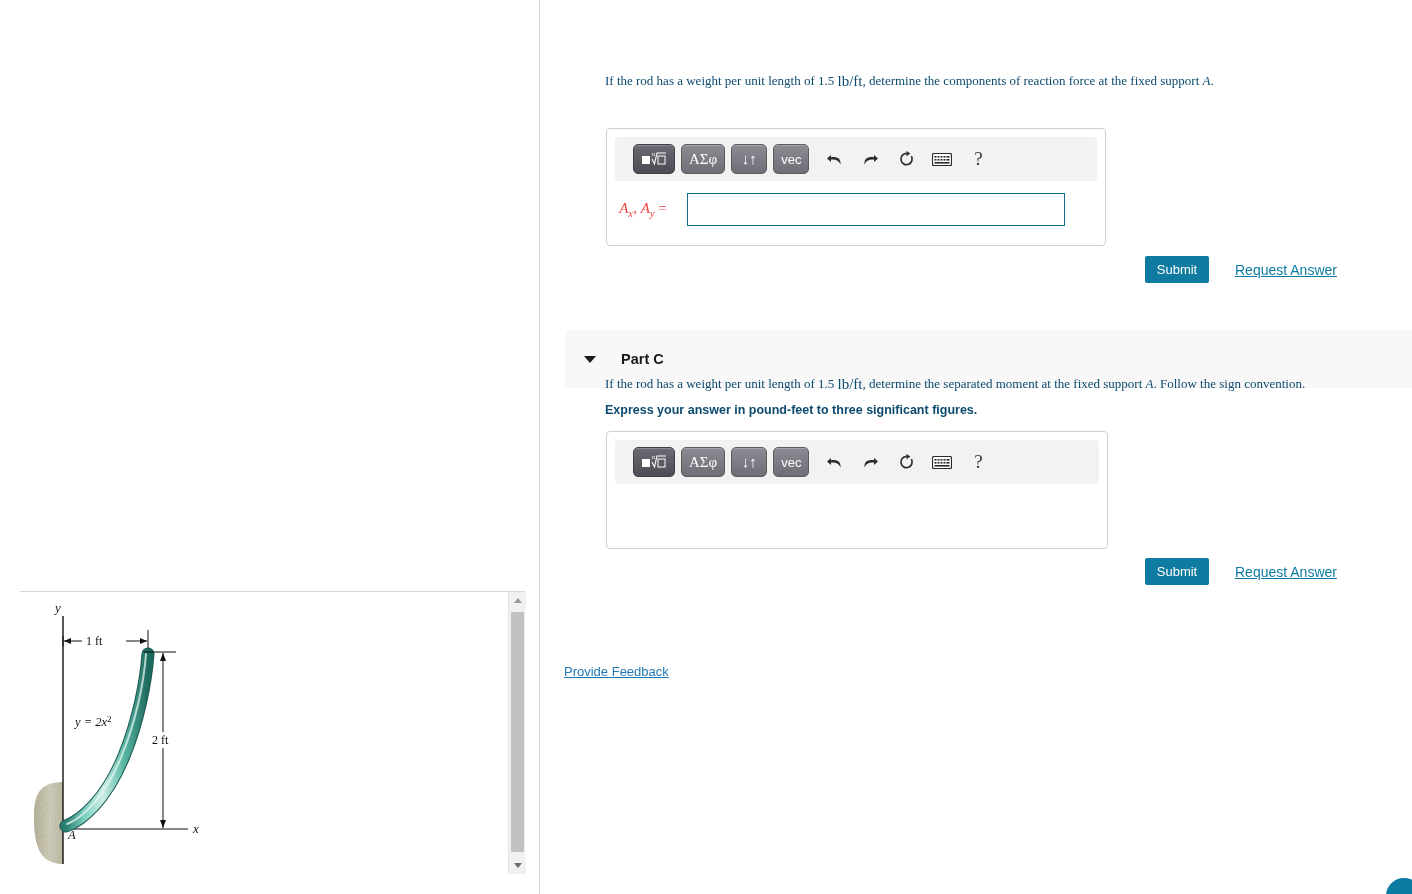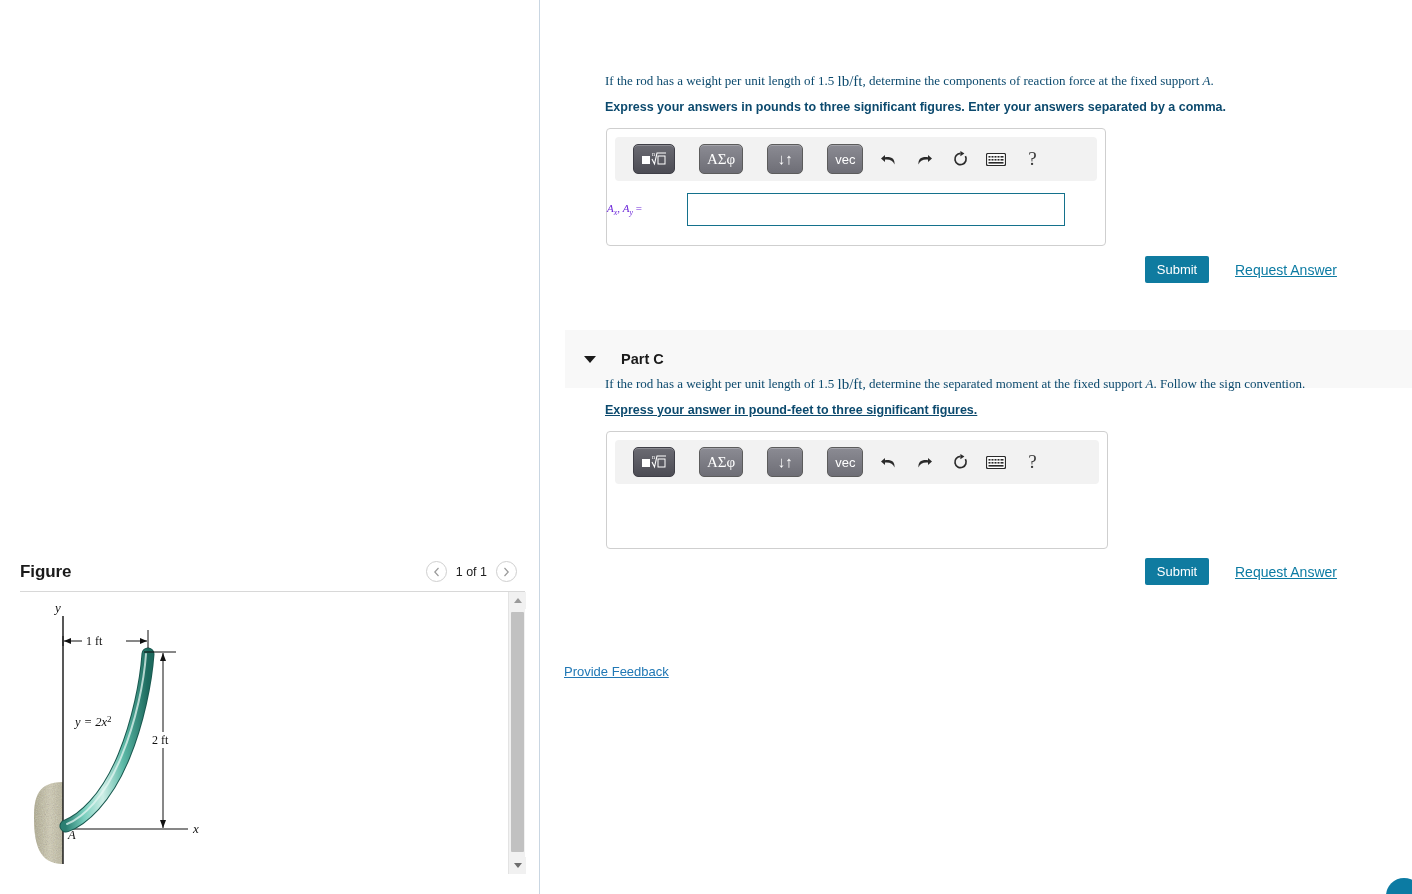--- a/index.html
+++ b/index.html
@@ -121,21 +121,21 @@
     border: 1px solid #cfcfcf; border-radius: 4px;
     background: #ffffff;
   }
   .ans-toolbar {
     margin: 8px 8px 0 8px;
     height: 44px; background: #f2f2f2; border-radius: 4px;
     display: flex; align-items: center;
   }
   .tb-btn {
     height: 30px; min-width: 36px;
-    margin-left: 24px;
+    margin-left: 6px;
     border: 1px solid #5c5c5c; border-radius: 5px;
     background: linear-gradient(#8b8b93, #6e6e76);
     color: #ffffff;
     display: flex; align-items: center; justify-content: center;
     font-size: 15px; padding: 0 7px;
     box-shadow: inset 0 1px 0 rgba(255,255,255,.22);
     font-family: "Liberation Serif", serif;
   }
   .tb-btn.first {
     margin-left: 18px;
@@ -151,22 +151,22 @@
   .tb-icon.q {
     font-size: 19px; color: #3a3a3a;
     font-family: "Liberation Serif", serif;
   }
   .ans-row {
     display: flex; align-items: center;
     margin: 12px 0 10px 0;
   }
   .ans-label {
     font-family: "Liberation Serif", serif;
-    font-size: 11px; color: #6d28d9;
-    text-align: left; white-space: nowrap;
+    font-size: 15px; color: #ef4444;
+    text-align: center; white-space: nowrap;
   }
   .ans-input {
     height: 33px; border: 1px solid #14718c; background: #fff;
     margin-left: 8px; padding: 0 6px;
     font-family: "Liberation Sans", sans-serif; font-size: 13px;
     color: #222; outline: none;
   }
   .submit-btn {
     position: absolute; left: 604px;
     width: 64px; height: 27px;
@@ -191,36 +191,20 @@
     width: 36px; height: 36px; border-radius: 50%;
     background: #0c7ba3;
   }
   sub { font-size: 0.72em; }
 </style>
 </head>
 <body>
 
 <div id="left-panel">
 
-  <div id="figure-header">
-    <div id="figure-title">Figure</div>
-    <div id="figure-pager">
-      <div class="pager-btn">
-        <svg width="7" height="10" viewBox="0 0 7 10">
-          <path d="M5.5 1 L1.8 5 L5.5 9" fill="none" stroke="#9a9a9a" stroke-width="1.2"></path>
-        </svg>
-      </div>
-      <div id="pager-label">1 of 1</div>
-      <div class="pager-btn">
-        <svg width="7" height="10" viewBox="0 0 7 10">
-          <path d="M1.5 1 L5.2 5 L1.5 9" fill="none" stroke="#9a9a9a" stroke-width="1.2"></path>
-        </svg>
-      </div>
-    </div>
-  </div>
 
   <div id="figure-rule"></div>
 
   <div id="figure-viewport">
     <div id="figure-svg-wrap">
       <svg width="488" height="282" viewBox="0 0 488 282">
         <defs>
           <linearGradient id="rodgrad" x1="0" y1="0" x2="1" y2="0">
             <stop offset="0%" stop-color="#2b7f72"></stop>
             <stop offset="22%" stop-color="#79cfbe"></stop>
@@ -296,21 +280,20 @@
   </div>
 </div>
 
 <div id="right-panel">
 
 
   <div class="q-line" style="top:73px;">
     <span>If the rod has a weight per unit length of 1.5 </span><span class="unit-frac"><span>lb</span>/<span>ft</span></span><span>, determine the components of reaction force at the fixed support </span><span class="ital">A</span><span>.</span>
   </div>
 
-  <div class="q-line bold" style="top:100px; font-family:'Liberation Sans', sans-serif; font-size:12.5px;">Express your answers in pounds to three significant figures. Enter your answers separated by a comma.</div>
 
   <div class="answer-box" style="top:128px; width:500px; height:118px;">
     <div class="ans-toolbar">
       <div class="tb-btn first">
         <svg width="26" height="18" viewBox="0 0 26 18">
           <rect x="1" y="6" width="8" height="8" fill="#fff"></rect>
           <text x="11" y="6" font-size="6" fill="#fff" font-family="Liberation Serif, serif">n</text>
           <path d="M11 9 L13.5 14 L16 3 L25 3" fill="none" stroke="#fff" stroke-width="1.1"></path>
           <rect x="17" y="6" width="7" height="8" fill="none" stroke="#fff" stroke-width="1"></rect>
         </svg>
@@ -368,21 +351,21 @@
 
   <div class="part-header" style="top:330px;">
     <div class="part-caret"></div>
     <div class="part-title">Part C</div>
   </div>
 
   <div class="q-line" style="top:376px;">
     <span>If the rod has a weight per unit length of 1.5 </span><span class="unit-frac"><span>lb</span>/<span>ft</span></span><span>, determine the separated moment at the fixed support </span><span class="ital">A</span><span>. Follow the sign convention.</span>
   </div>
 
-  <div class="q-line bold" style="top:403px; font-family:'Liberation Sans', sans-serif; font-size:12.5px;text-decoration:underline;">Express your answer in pound-feet to three significant figures.</div>
+  <div class="q-line bold" style="top:403px; font-family:'Liberation Sans', sans-serif; font-size:12.5px;">Express your answer in pound-feet to three significant figures.</div>
 
   <div class="answer-box" style="top:431px; width:502px; height:118px;">
     <div class="ans-toolbar">
       <div class="tb-btn first">
         <svg width="26" height="18" viewBox="0 0 26 18">
           <rect x="1" y="6" width="8" height="8" fill="#fff"></rect>
           <text x="11" y="6" font-size="6" fill="#fff" font-family="Liberation Serif, serif">n</text>
           <path d="M11 9 L13.5 14 L16 3 L25 3" fill="none" stroke="#fff" stroke-width="1.1"></path>
           <rect x="17" y="6" width="7" height="8" fill="none" stroke="#fff" stroke-width="1"></rect>
         </svg>

